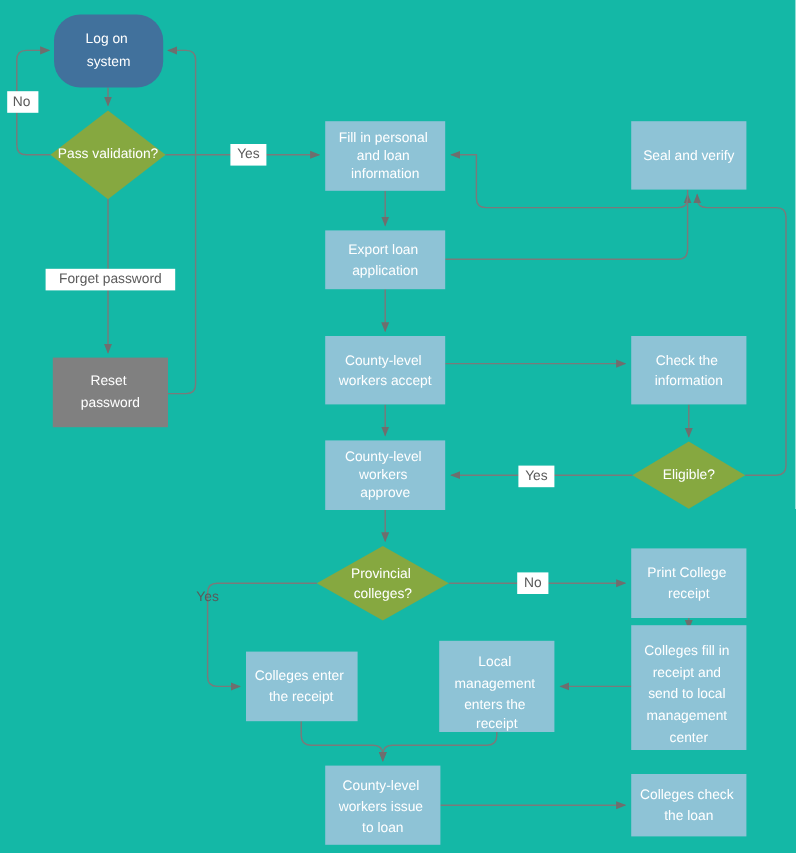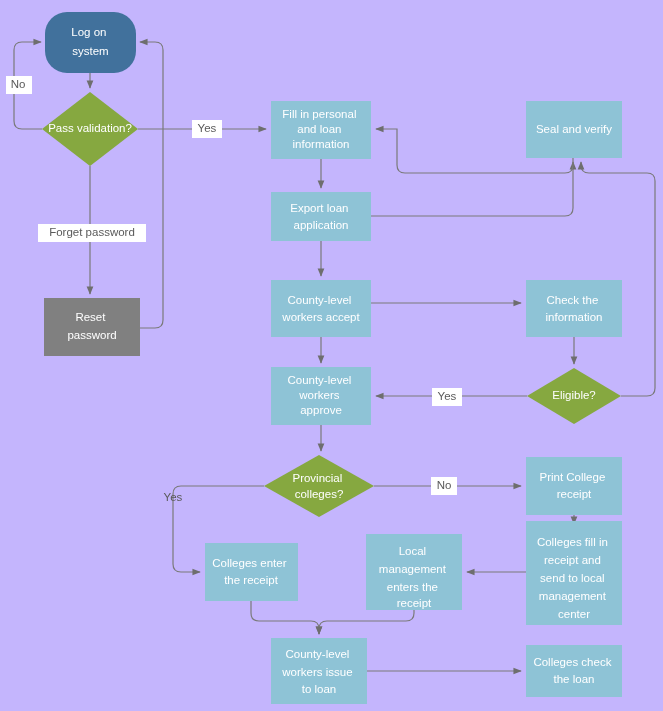--- a/index.html
+++ b/index.html
@@ -25,21 +25,21 @@
     text-anchor:middle;
     dominant-baseline:middle;
     pointer-events:none;
   }
   .conn{fill:none;stroke:#7a7a7a;stroke-width:1.2;}
   .node-shape{stroke:none;}
 </style>
 </head>
 <body>
 
-<div id="flow-root" style="background: #c4b5fd;">
+<div id="flow-root" style="background: #14b8a6;">
   <svg id="flow-svg" viewBox="0 0 663 711">
     <defs>
       <marker id="arrow" viewBox="0 0 10 10" refX="9" refY="5" markerWidth="7" markerHeight="7" orient="auto-start-reverse">
         <path d="M 0 1 L 10 5 L 0 9 z" fill="#6e6e6e"></path>
       </marker>
     </defs>
 
     <g>
 
       <path class="conn" d="M 90 73 L 90 88" marker-end="url(#arrow)" stroke="#7A7A7A"></path>

